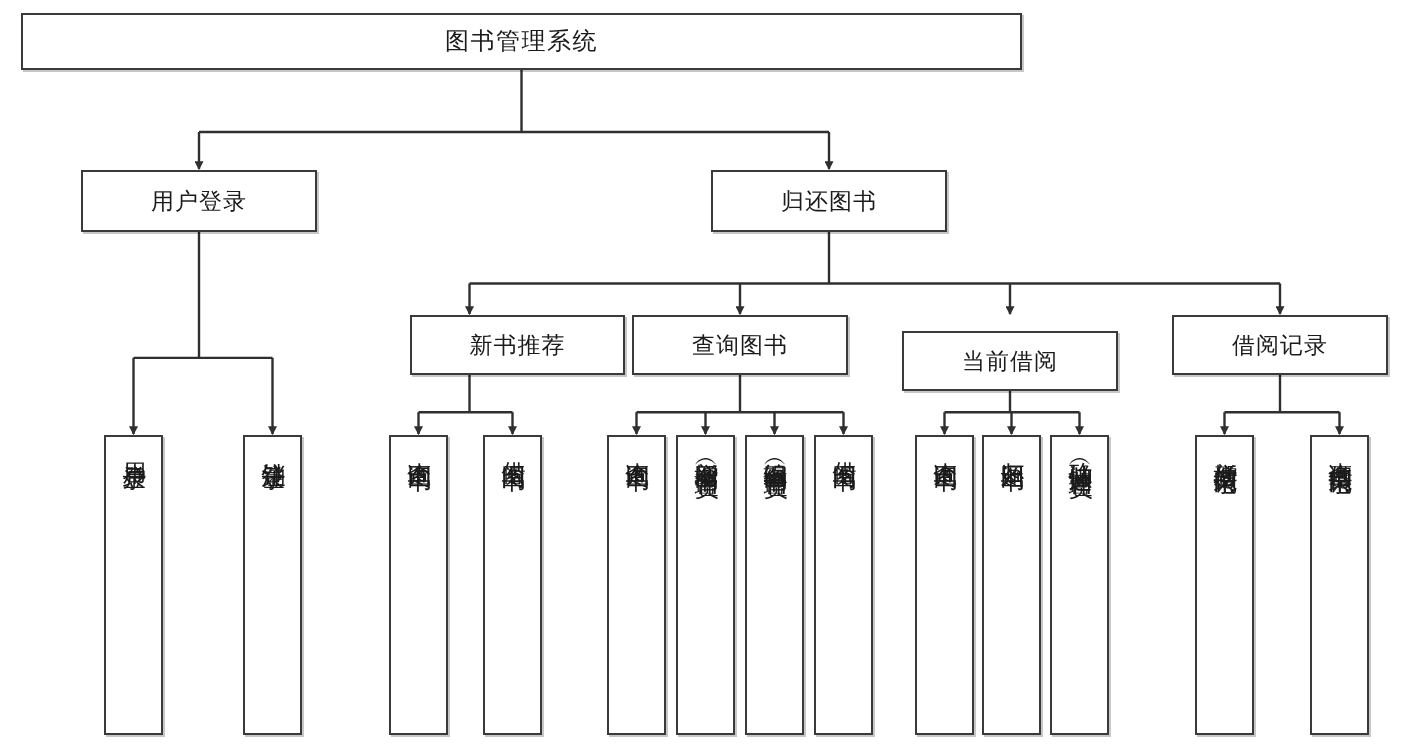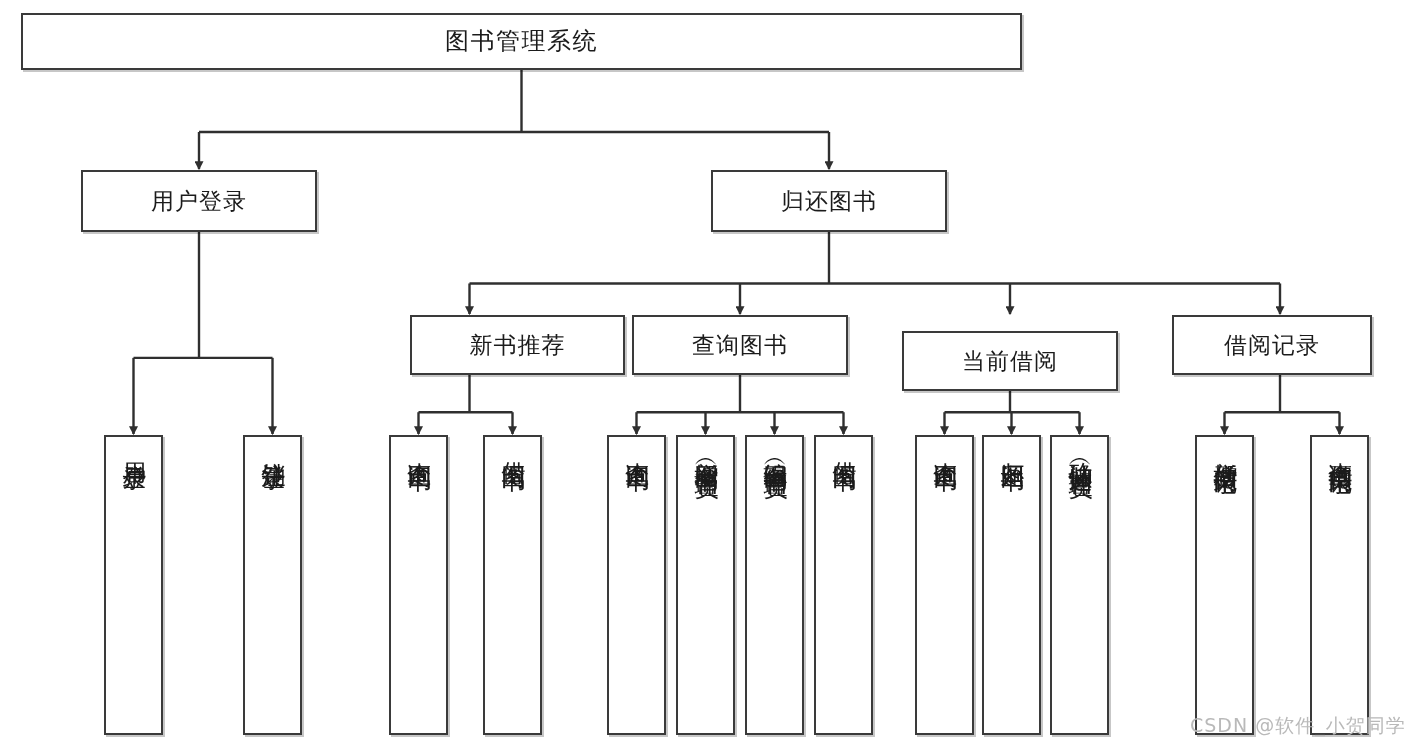--- a/index.html
+++ b/index.html
@@ -137,21 +137,21 @@
       </div>
       <div class="node h" style="left: 362px; top: 315px; width: 215px; height: 60px; margin-left: 48px;">
         <span class="label">新书推荐</span>
       </div>
       <div class="node h" style="left: 632px; top: 315px; width: 216px; height: 60px;">
         <span class="label">查询图书</span>
       </div>
       <div class="node h" style="left: 902px; top: 315px; width: 216px; height: 60px; margin-top: 16px;">
         <span class="label">当前借阅</span>
       </div>
-      <div class="node h" style="left: 1172px; top: 315px; width: 200px; height: 60px;">
+      <div class="node h" style="left: 1172px; top: 315px; width: 216px; height: 60px;">
         <span class="label">借阅记录</span>
       </div>
       <div class="node v" style="left: 104px; top: 435px; width: 59px; height: 300px;">
         <span class="label">用户登录</span>
       </div>
       <div class="node v" style="left: 243px; top: 435px; width: 59px; height: 300px;">
         <span class="label">注销登录</span>
       </div>
       <div class="node v" style="left: 389px; top: 435px; width: 59px; height: 300px;">
         <span class="label">查询图书</span>
@@ -181,14 +181,13 @@
         <span class="label">确认归还（管理员）</span>
       </div>
       <div class="node v" style="left: 1195px; top: 435px; width: 59px; height: 300px;">
         <span class="label">新增借阅记录</span>
       </div>
       <div class="node v" style="left: 1310px; top: 435px; width: 59px; height: 300px;">
         <span class="label">查询借阅记录</span>
       </div>
     </div>
 
-  <div class="watermark">CSDN @软件_小贺同学</div>
 </div>
 
 </body></html>

